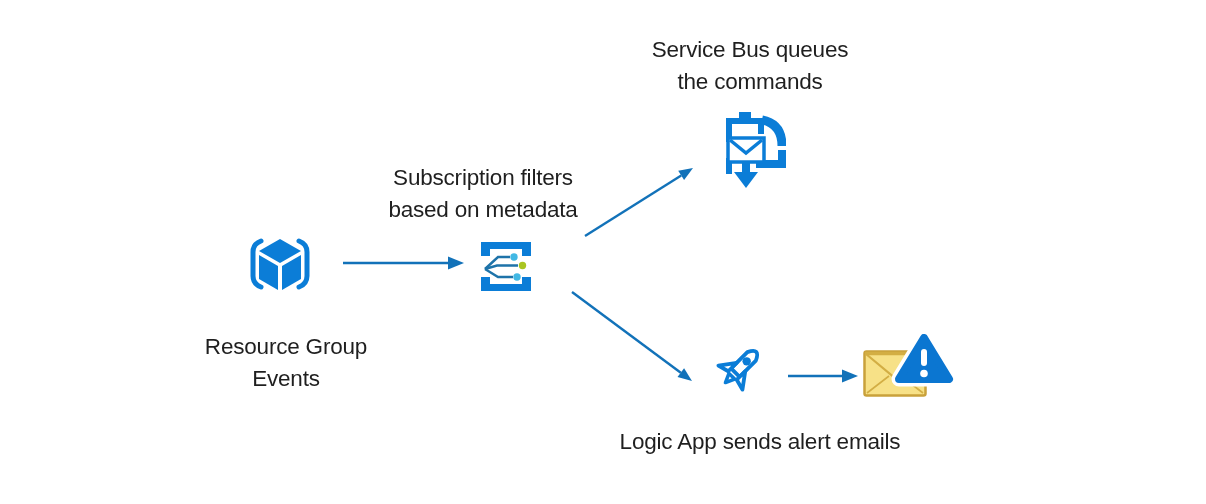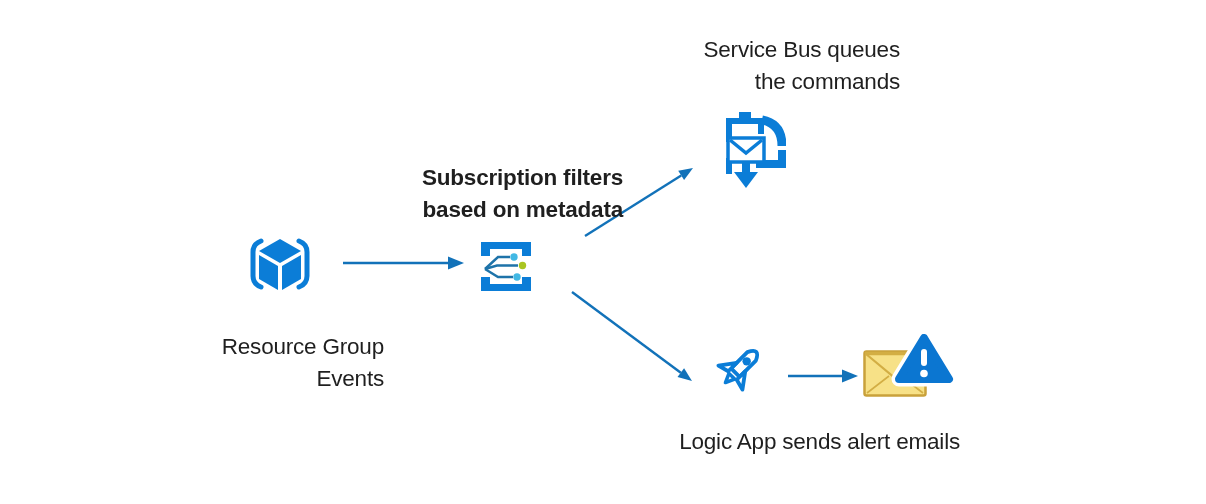--- a/index.html
+++ b/index.html
@@ -1,21 +1,21 @@
 <!DOCTYPE html>
 <html style="--icon-blue: #0b7dd7; --arrow-blue: #1272b9; --trace-blue: #1e73a9; --dot-teal: #41b8e4; --dot-green: #a9c521; --envelope-fill: #f7e187; --envelope-border: #c9a13b; --envelope-line: #d3ae44; --alert-blue: #0b76d1; --text: #1f1f1f;"><head>
 <meta charset="utf-8">
 <style>
   html,body{margin:0;padding:0;background:#fff;}
   .canvas{
     position:relative;width:1206px;height:504px;background:#ffffff;
     font-family:"Liberation Sans",sans-serif;overflow:hidden;
   }
   .label{
-    position:absolute;text-align:right;white-space:pre-line;
+    position:absolute;text-align:center;white-space:pre-line;
     font-size:22.5px;line-height:32px;color:var(--text,#1f1f1f);
     letter-spacing:-0.2px;
   }
   .node{position:absolute;}
   svg{display:block;}
   .edges{position:absolute;left:0;top:0;pointer-events:none;}
   .edge-line{stroke:var(--arrow-blue,#1272b9);stroke-width:2.4;fill:none;}
   .edge-head{fill:var(--arrow-blue,#1272b9);}
   .ib{fill:var(--icon-blue,#0b7dd7);}
   .ib-s{stroke:var(--icon-blue,#0b7dd7);fill:none;}
@@ -111,19 +111,19 @@
       <path class="env-line" d="M4 59 L26 42 M60 59 L38 42" stroke-width="1.6"></path>
       <polygon points="61,4 86,45 36,45" fill="#ffffff" stroke="#ffffff" stroke-width="15" stroke-linejoin="round"></polygon>
       <polygon class="alert" points="61,4 86,45 36,45" stroke-width="8" stroke-linejoin="round"></polygon>
       <rect x="58" y="15" width="6" height="17" rx="3" fill="#ffffff"></rect>
       <circle cx="61" cy="39.5" r="3.8" fill="#ffffff"></circle>
     </svg>
   </div>
 
   <div class="label" style="left:600px;top:34px;width:300px;">Service Bus queues
 the commands</div>
-  <div class="label" style="left:343px;top:162px;width:280px;font-weight:bold;">Subscription filters
+  <div class="label" style="left:343px;top:162px;width:280px;">Subscription filters
 based on metadata</div>
-  <div class="label" style="left:124px;top:331px;width:260px;">Resource Group
+  <div class="label" style="left:156px;top:331px;width:260px;">Resource Group
 Events</div>
   <div class="label" style="left:560px;top:426px;width:400px;">Logic App sends alert emails</div>
 
 </div>
 
 </body></html>

